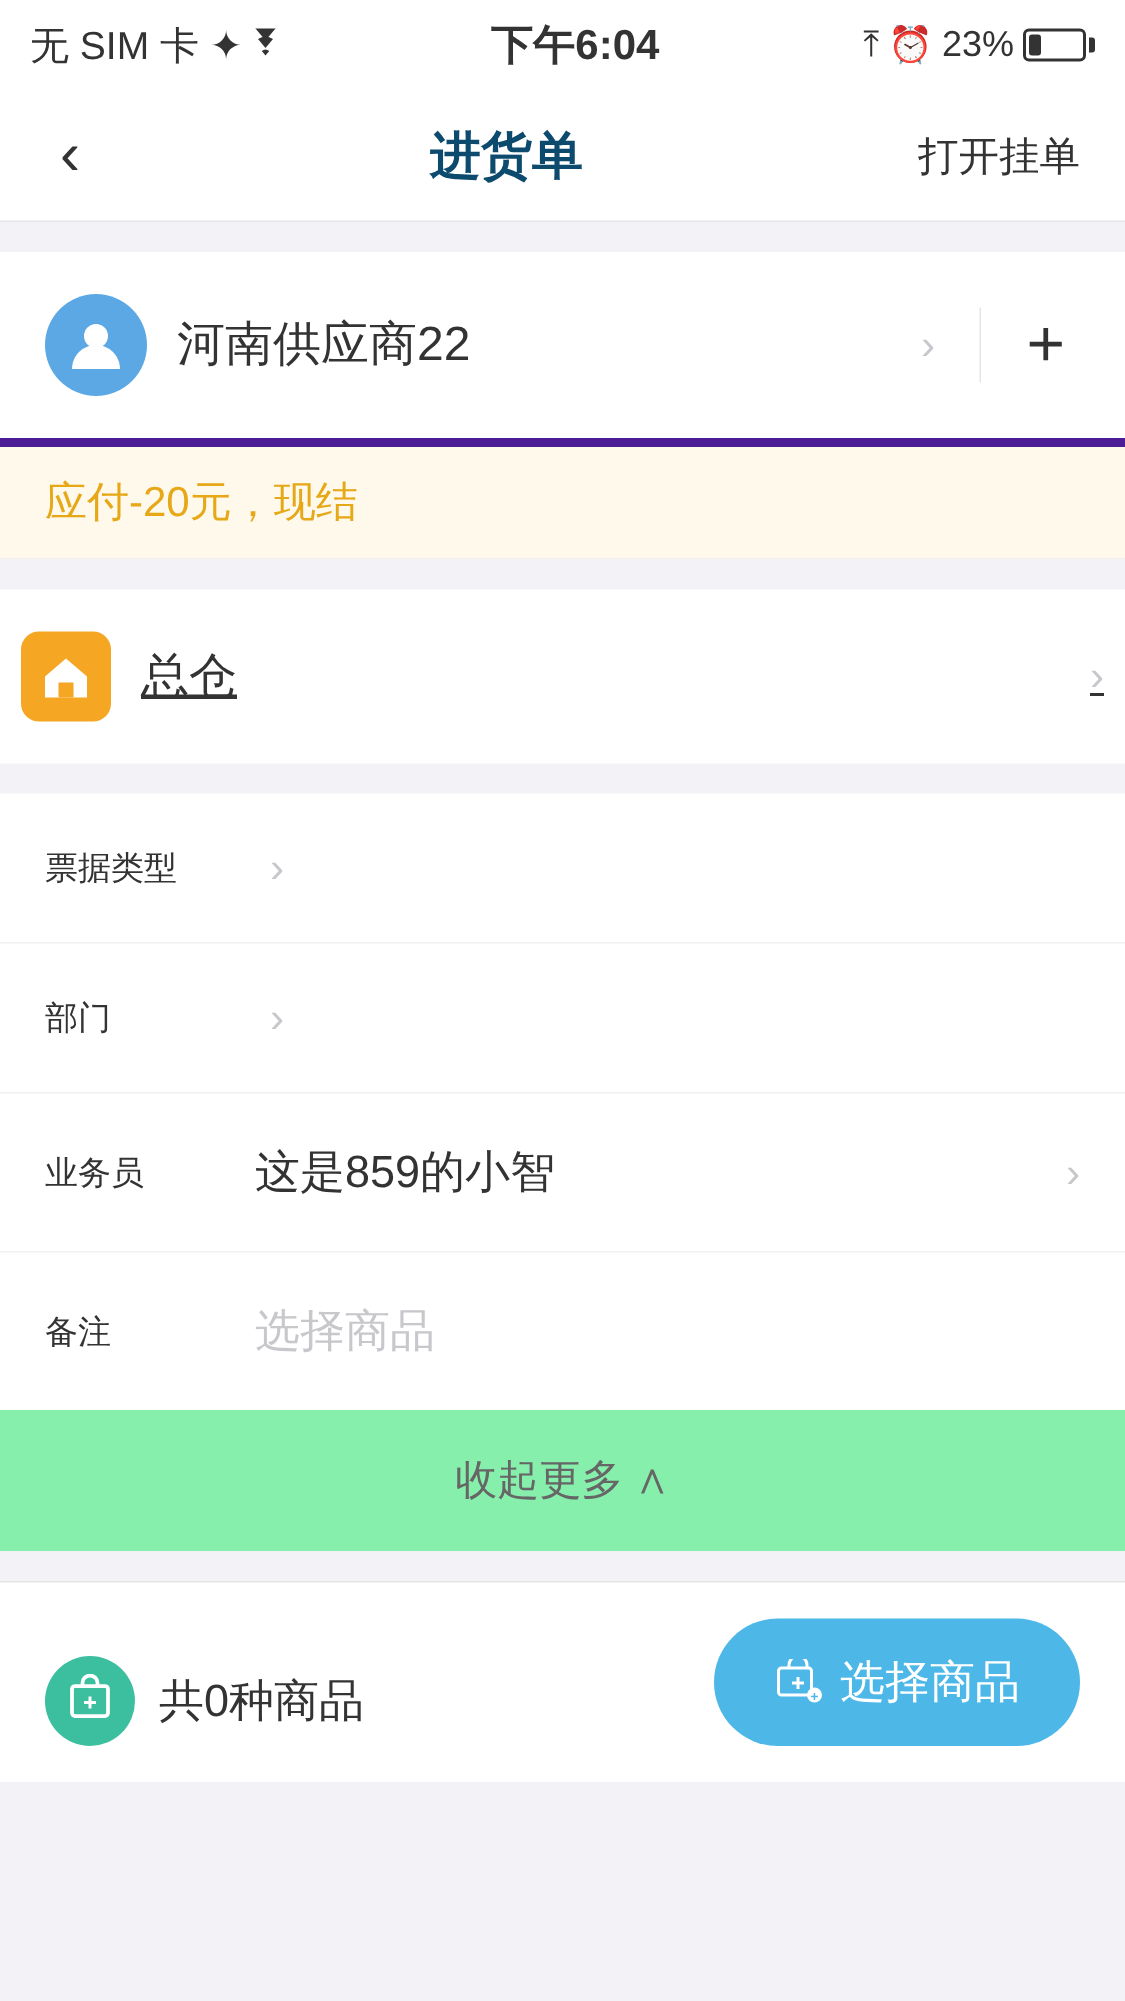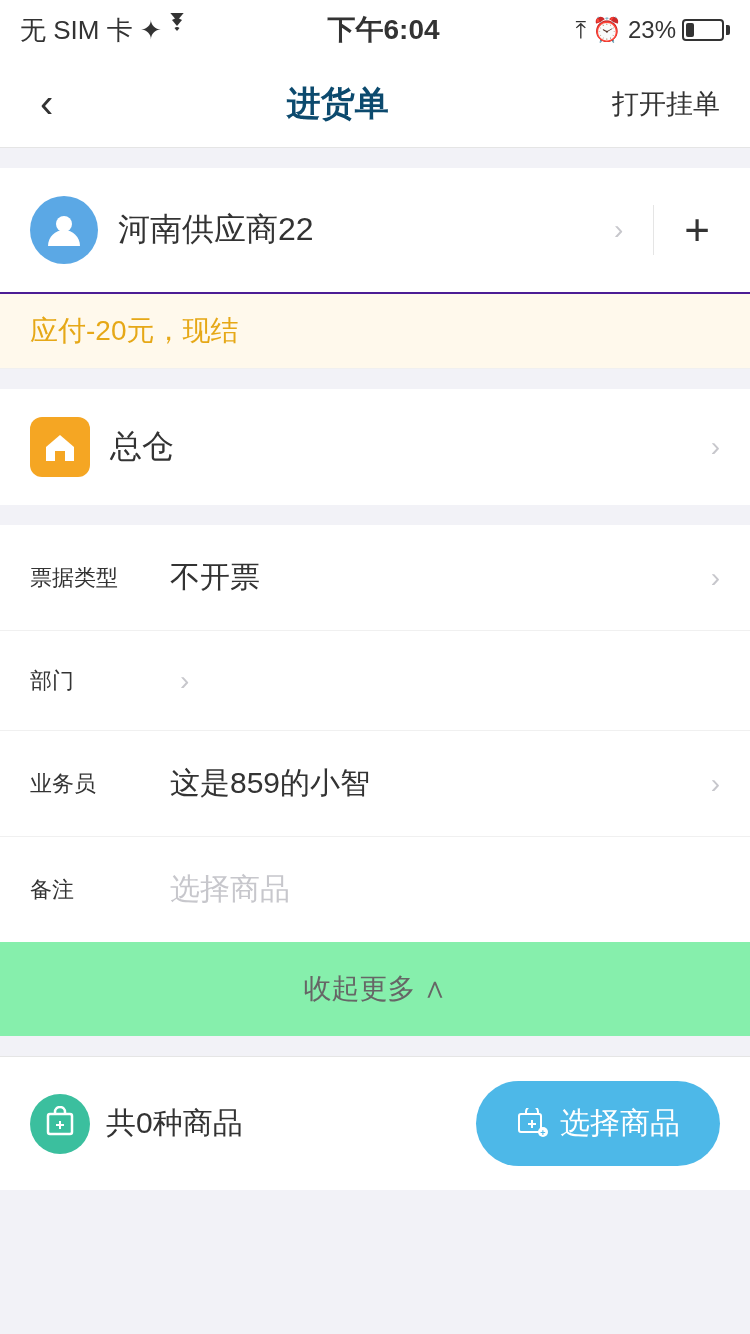--- a/index.html
+++ b/index.html
@@ -17,21 +17,21 @@
     .status-bar {
       display: flex;
       justify-content: space-between;
       align-items: center;
       height: 60px;
       padding: 0 20px;
       background: #fff;
       font-size: 26px;
       font-weight: 500;
     }
-    .status-left { display: flex; align-items: flex-start; gap: 0; }
+    .status-left { display: flex; align-items: center; gap: 0; }
     .status-center { font-size: 28px; font-weight: 600; }
     .status-right { display: flex; align-items: center; gap: 6px; font-size: 24px; }
 
     
     .nav-bar {
       display: flex;
       justify-content: space-between;
       align-items: center;
       height: 88px;
       padding: 0 30px;
@@ -66,21 +66,21 @@
       background: #fff;
       margin-bottom: 0;
     }
 
     
     .supplier-row {
       display: flex;
       align-items: center;
       padding: 28px 30px;
       background: #fff;
-      border-bottom: 2px solid #4c1d95;
+      border-bottom: 6px solid #4c1d95;
       position: relative;
     }
     .supplier-avatar {
       width: 68px;
       height: 68px;
       border-radius: 50%;
       background: #5ba8e5;
       display: flex;
       align-items: center;
       justify-content: center;
@@ -118,23 +118,24 @@
       padding: 18px 30px;
       font-size: 28px;
       color: #e6a817;
       border-bottom: 1px solid #f0f0f0;
     }
 
     
     .warehouse-row {
       display: flex;
       align-items: center;
-      padding: 28px 30px;
+      padding: 28px 14px;
       background: #fff;
       margin-top: 20px;
+      text-decoration: underline;
     }
     .warehouse-icon {
       width: 60px;
       height: 60px;
       border-radius: 12px;
       background: #f5a623;
       display: flex;
       align-items: center;
       justify-content: center;
       margin-right: 20px;
@@ -190,21 +191,21 @@
       background: #86efac;
       font-size: 28px;
       color: #666;
       cursor: pointer;
       margin-top: 0;
     }
 
     
     .bottom-bar {
       display: flex;
-      align-items: center;
+      align-items: flex-end;
       justify-content: space-between;
       padding: 24px 30px;
       background: #fff;
       border-top: 1px solid #e5e5e5;
       margin-top: 0;
     }
     .product-count-area {
       display: flex;
       align-items: center;
       gap: 16px;
@@ -328,21 +329,20 @@
     </div>
     <span class="warehouse-name">总仓</span>
     <span class="chevron-right">›</span>
   </div>
 </div>
 
 <div class="form-section">
 
   <div class="form-row">
     <span class="form-label">票据类型</span>
-    <span class="form-value">不开票</span>
     <span class="chevron-right">›</span>
   </div>
 
   <div class="form-row">
     <span class="form-label">部门</span>
     <span class="chevron-right">›</span>
   </div>
 
   <div class="form-row">
     <span class="form-label">业务员</span>

